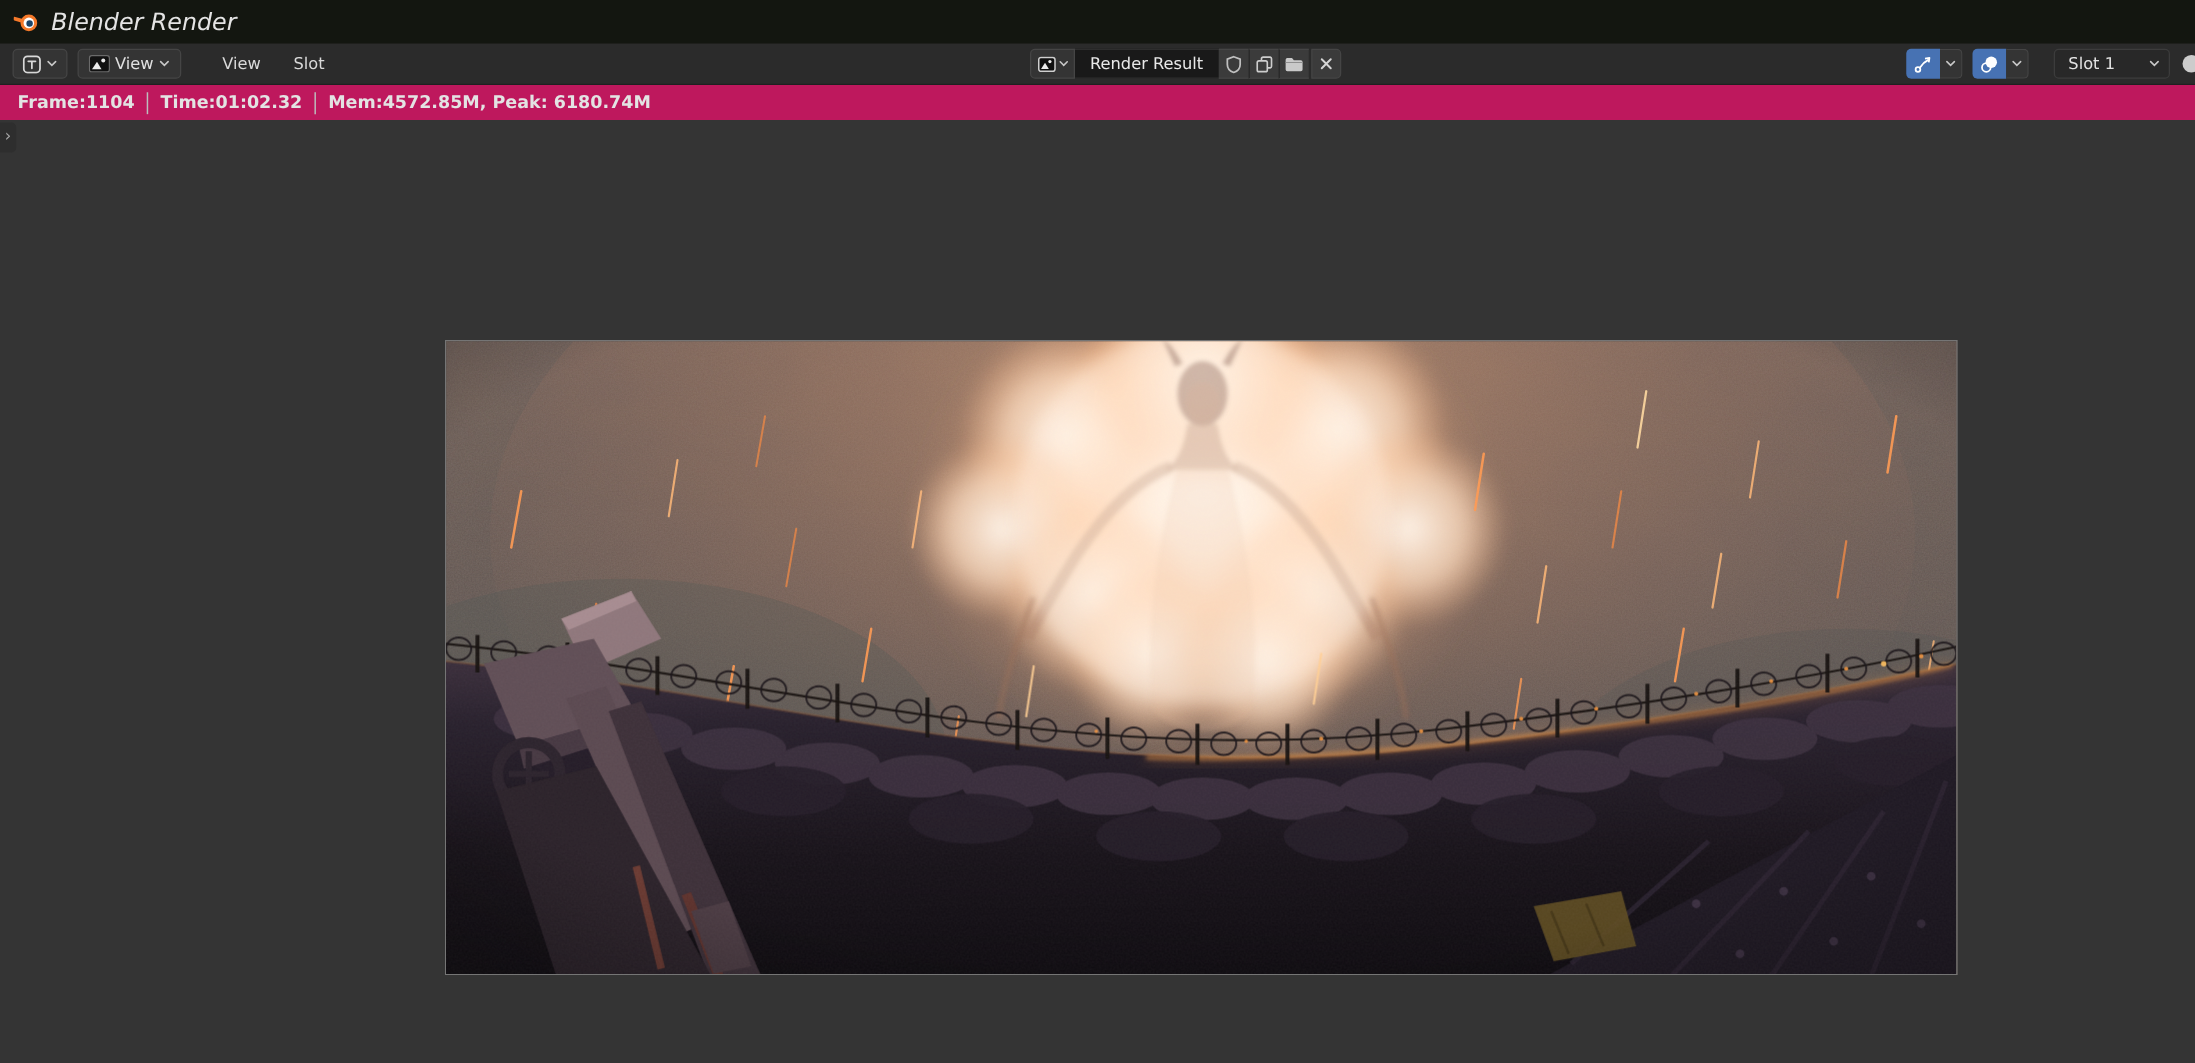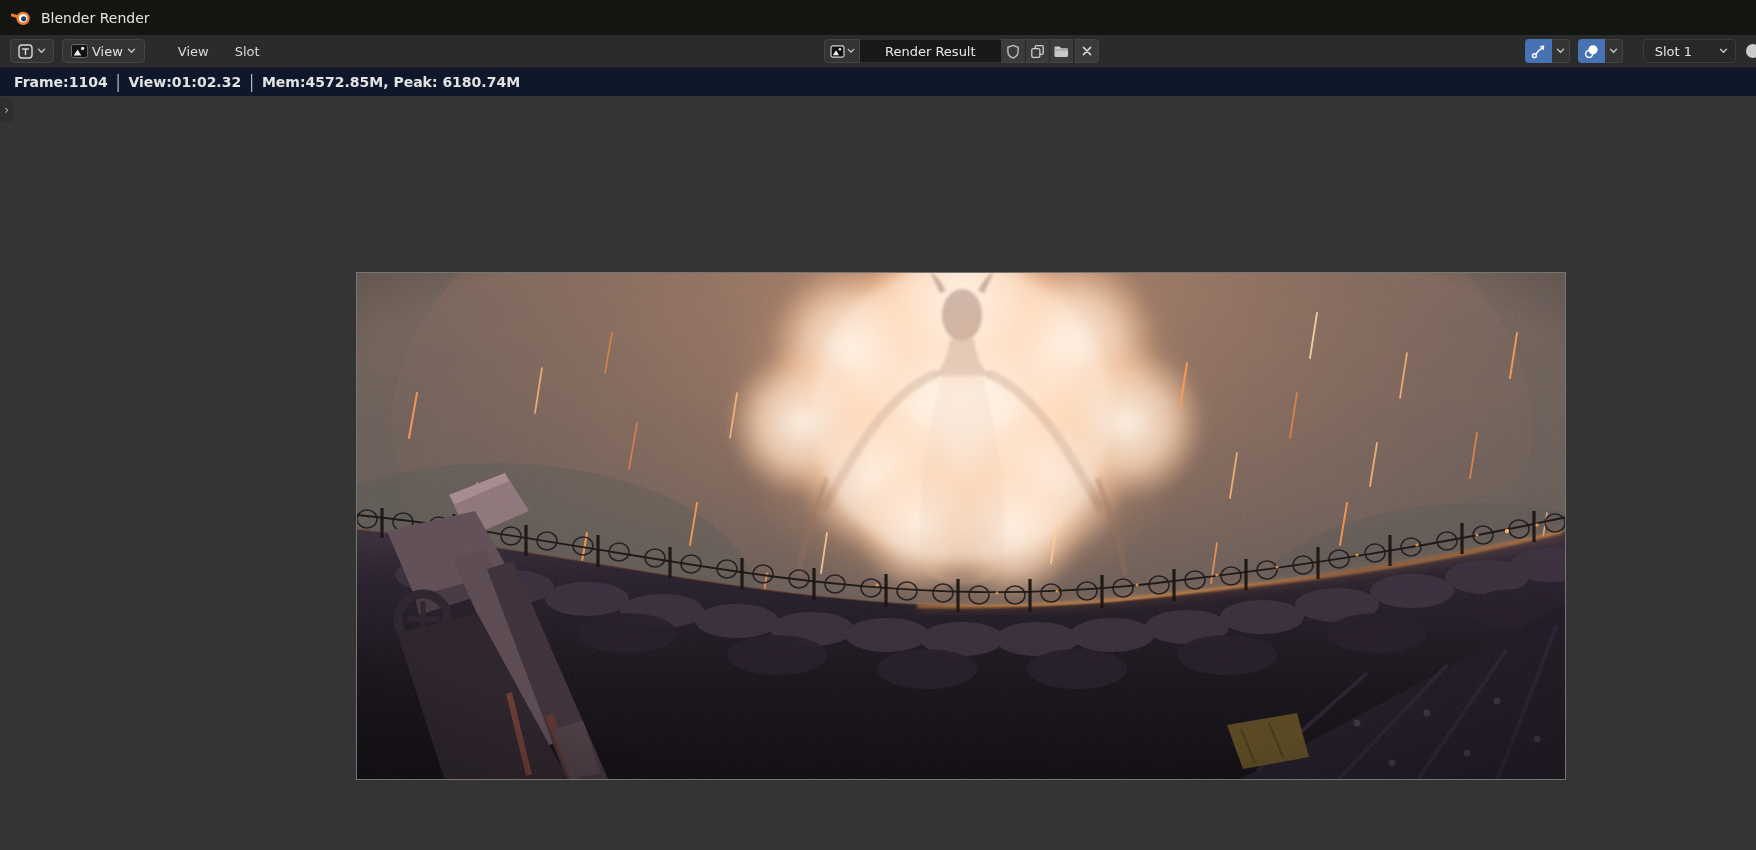--- a/index.html
+++ b/index.html
@@ -10,57 +10,57 @@
     position:relative;
     color:#e0e0e0;
     -webkit-font-smoothing:antialiased;
   }
 
   
   .titlebar {
     height:35px; background:#131610; display:flex; align-items:center;
     padding-left:11px; gap:10px;
   }
-  .titlebar .title { font-size:14px; color:#e4e4e4; }
+  .titlebar .title { font-size:19px; color:#e4e4e4;font-style:italic; }
 
   
   .header {
     height:33px; background:#2b2b2b; border-bottom:1px solid #202020;
     display:flex; align-items:center; padding:0 10px; position:relative;
   }
   .btn {
     height:24px; background:#343434; border:1px solid #454545; border-radius:4px;
     display:inline-flex; align-items:center; justify-content:center; gap:4px;
     padding:0 5px; cursor:default;
   }
   .menu-item { font-size:13px; color:#d9d9d9; padding:4px 9px; border-radius:3px; }
   .hgroup { display:flex; align-items:center; }
 
   .center-cluster { position:absolute; left:824px; top:4px; display:flex; align-items:center; }
   .seg { height:24px; display:inline-flex; align-items:center; justify-content:center; }
   .seg-browse { width:36px; background:#343434; border:1px solid #454545; border-radius:4px 0 0 4px; gap:2px; }
   .seg-name  { background:#191919; border-top:1px solid #2e2e2e; border-bottom:1px solid #2e2e2e;
-               color:#e8e8e8; font-size:13px; padding:0 25px; min-width:106px; }
+               color:#e8e8e8; font-size:13px; padding:0 12px; min-width:106px; }
   .seg-icon  { width:24px; background:#3b3b3b; border-top:1px solid #454545; border-bottom:1px solid #454545; }
   .seg-icon + .seg-icon { border-left:1px solid #2a2a2a; }
   .seg-x { width:24px; background:#3b3b3b; border:1px solid #454545; border-radius:0 4px 4px 0; margin-left:2px; }
 
   .right-cluster { position:absolute; right:-12px; top:4px; display:flex; align-items:center; gap:8px; }
   .toggle-pair { display:flex; }
   .toggle-blue { width:27px; height:24px; background:#4772b3; border-radius:4px 0 0 4px;
                  display:flex; align-items:center; justify-content:center; }
   .toggle-chev { width:18px; height:24px; background:#343434; border:1px solid #454545; border-left:none;
                  border-radius:0 4px 4px 0; display:flex; align-items:center; justify-content:center; }
   .slot-btn { height:24px; min-width:86px; background:#282828; border:1px solid #3c3c3c; border-radius:4px;
               display:flex; align-items:center; justify-content:space-between; padding:0 7px 0 11px;
               font-size:13px; color:#e3e3e3; gap:27px; }
 
   
   .infobar {
-    height:28px; background:#0f172a; display:flex; align-items:center;
+    height:28px; background:#be185d; display:flex; align-items:center;
     padding-left:14px; font-size:14px; font-weight:600; color:#e3e3e3; gap:8px;
   }
   .infobar .sep { color:#bdbdbd; font-weight:400; transform:scaleY(1.25); }
 
   
   .viewport { position:relative; height:754px; background:#343434; }
   .npanel-tab {
     position:absolute; left:0; top:2px; width:13px; height:24px; background:#2e2e2e;
     border-radius:0 4px 4px 0; color:#a8a8a8; font-size:13px;
     display:flex; align-items:center; justify-content:center; padding-bottom:2px;
@@ -193,21 +193,21 @@
       <svg width="18" height="18" viewBox="0 0 18 18">
         <circle cx="9" cy="9" r="7" fill="#cccccc"></circle>
       </svg>
     </div>
   </div>
 </div>
 
 <div class="infobar">
   <span>Frame:1104</span>
   <span class="sep">|</span>
-  <span>View:01:02.32</span>
+  <span>Time:01:02.32</span>
   <span class="sep">|</span>
   <span>Mem:4572.85M, Peak: 6180.74M</span>
 </div>
 
 <div class="viewport">
 
   <div class="npanel-tab">
     <span>›</span>
   </div>
 

